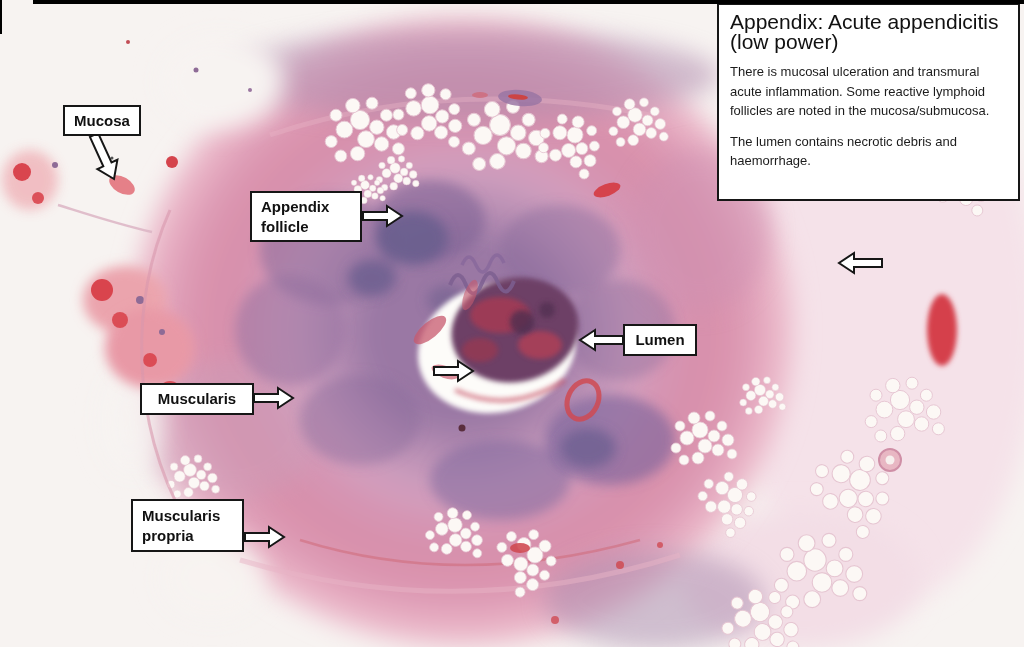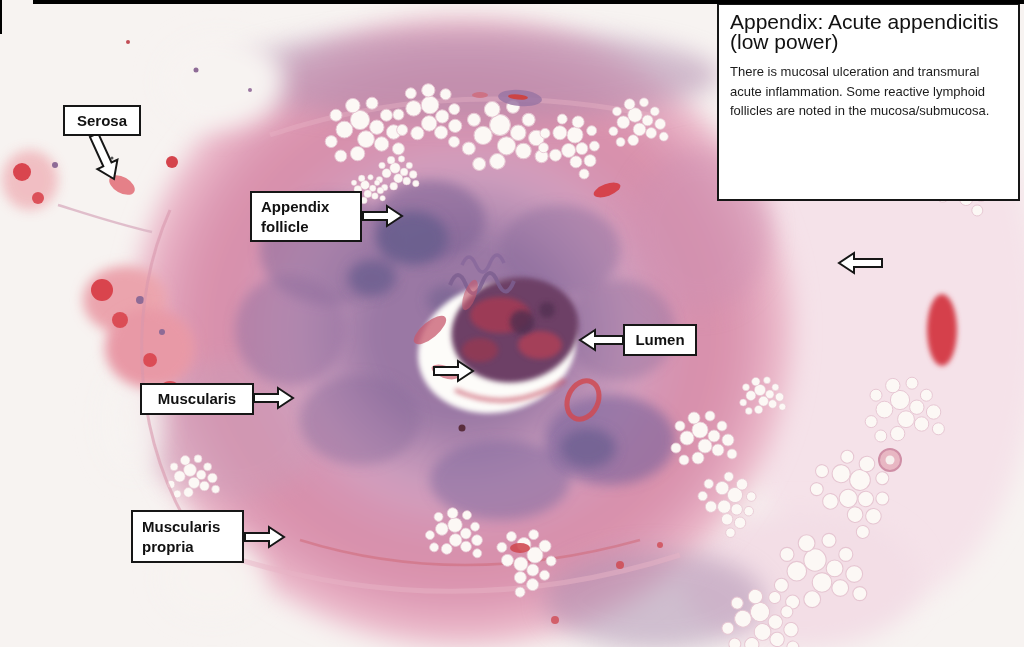--- a/index.html
+++ b/index.html
@@ -204,21 +204,21 @@
       <circle cx="250" cy="90" r="2" fill="#9a76a0"></circle>
       <circle cx="845" cy="76" r="2.5" fill="#8e6b96"></circle>
       <circle cx="112" cy="158" r="1.5" fill="#555"></circle>
     </g>
   </svg>
 
   <div class="frame-top"></div>
   <div class="frame-corner"></div>
 
   <div class="label-box" style="left:63px;top:105px;width:78px;height:31px;">
-    <span>Serosa</span>
+    <span>Mucosa</span>
   </div>
   <svg class="arrow" style="left:86px;top:133px;" width="36" height="50" viewBox="0 0 36 50">
     <polygon points="3.9,3.9 17.3,33.3 11.4,36 28,46 31.4,26.8 25.5,29.5 12.1,0.1" fill="#ffffff" stroke="#161616" stroke-width="2"></polygon>
   </svg>
 
   <div class="label-box left-align" style="left:250px;top:191px;width:112px;height:51px;">
     <span>Appendix follicle</span>
   </div>
   <svg class="arrow" style="left:361px;top:203px;" width="44" height="26" viewBox="0 0 44 26">
     <polygon points="2,9 26,9 26,3 41,13 26,23 26,17 2,17" fill="#ffffff" stroke="#161616" stroke-width="2"></polygon>
@@ -239,25 +239,26 @@
     <polygon points="2,9 26,9 26,3 41,13 26,23 26,17 2,17" fill="#ffffff" stroke="#161616" stroke-width="2"></polygon>
   </svg>
 
   <div class="label-box" style="left:140px;top:383px;width:114px;height:32px;">
     <span>Muscularis</span>
   </div>
   <svg class="arrow" style="left:252px;top:385px;" width="44" height="26" viewBox="0 0 44 26">
     <polygon points="2,9 26,9 26,3 41,13 26,23 26,17 2,17" fill="#ffffff" stroke="#161616" stroke-width="2"></polygon>
   </svg>
 
-  <div class="label-box left-align" style="left:131px;top:510px;width:113px;height:53px;">
+  <div class="label-box left-align" style="left:131px;top:499px;width:113px;height:53px;">
     <span>Muscularis propria</span>
   </div>
   <svg class="arrow" style="left:243px;top:524px;" width="44" height="26" viewBox="0 0 44 26">
     <polygon points="2,9 26,9 26,3 41,13 26,23 26,17 2,17" fill="#ffffff" stroke="#161616" stroke-width="2"></polygon>
   </svg>
 
   <div class="info-box">
     <h1>Appendix: Acute appendicitis (low power)</h1>
     <p>There is mucosal ulceration and transmural acute inflammation. Some reactive lymphoid follicles are noted in the mucosa/submucosa.</p>
+    <p>The lumen contains necrotic debris and haemorrhage.</p>
   </div>
 
 </div>
 
 </body></html>

